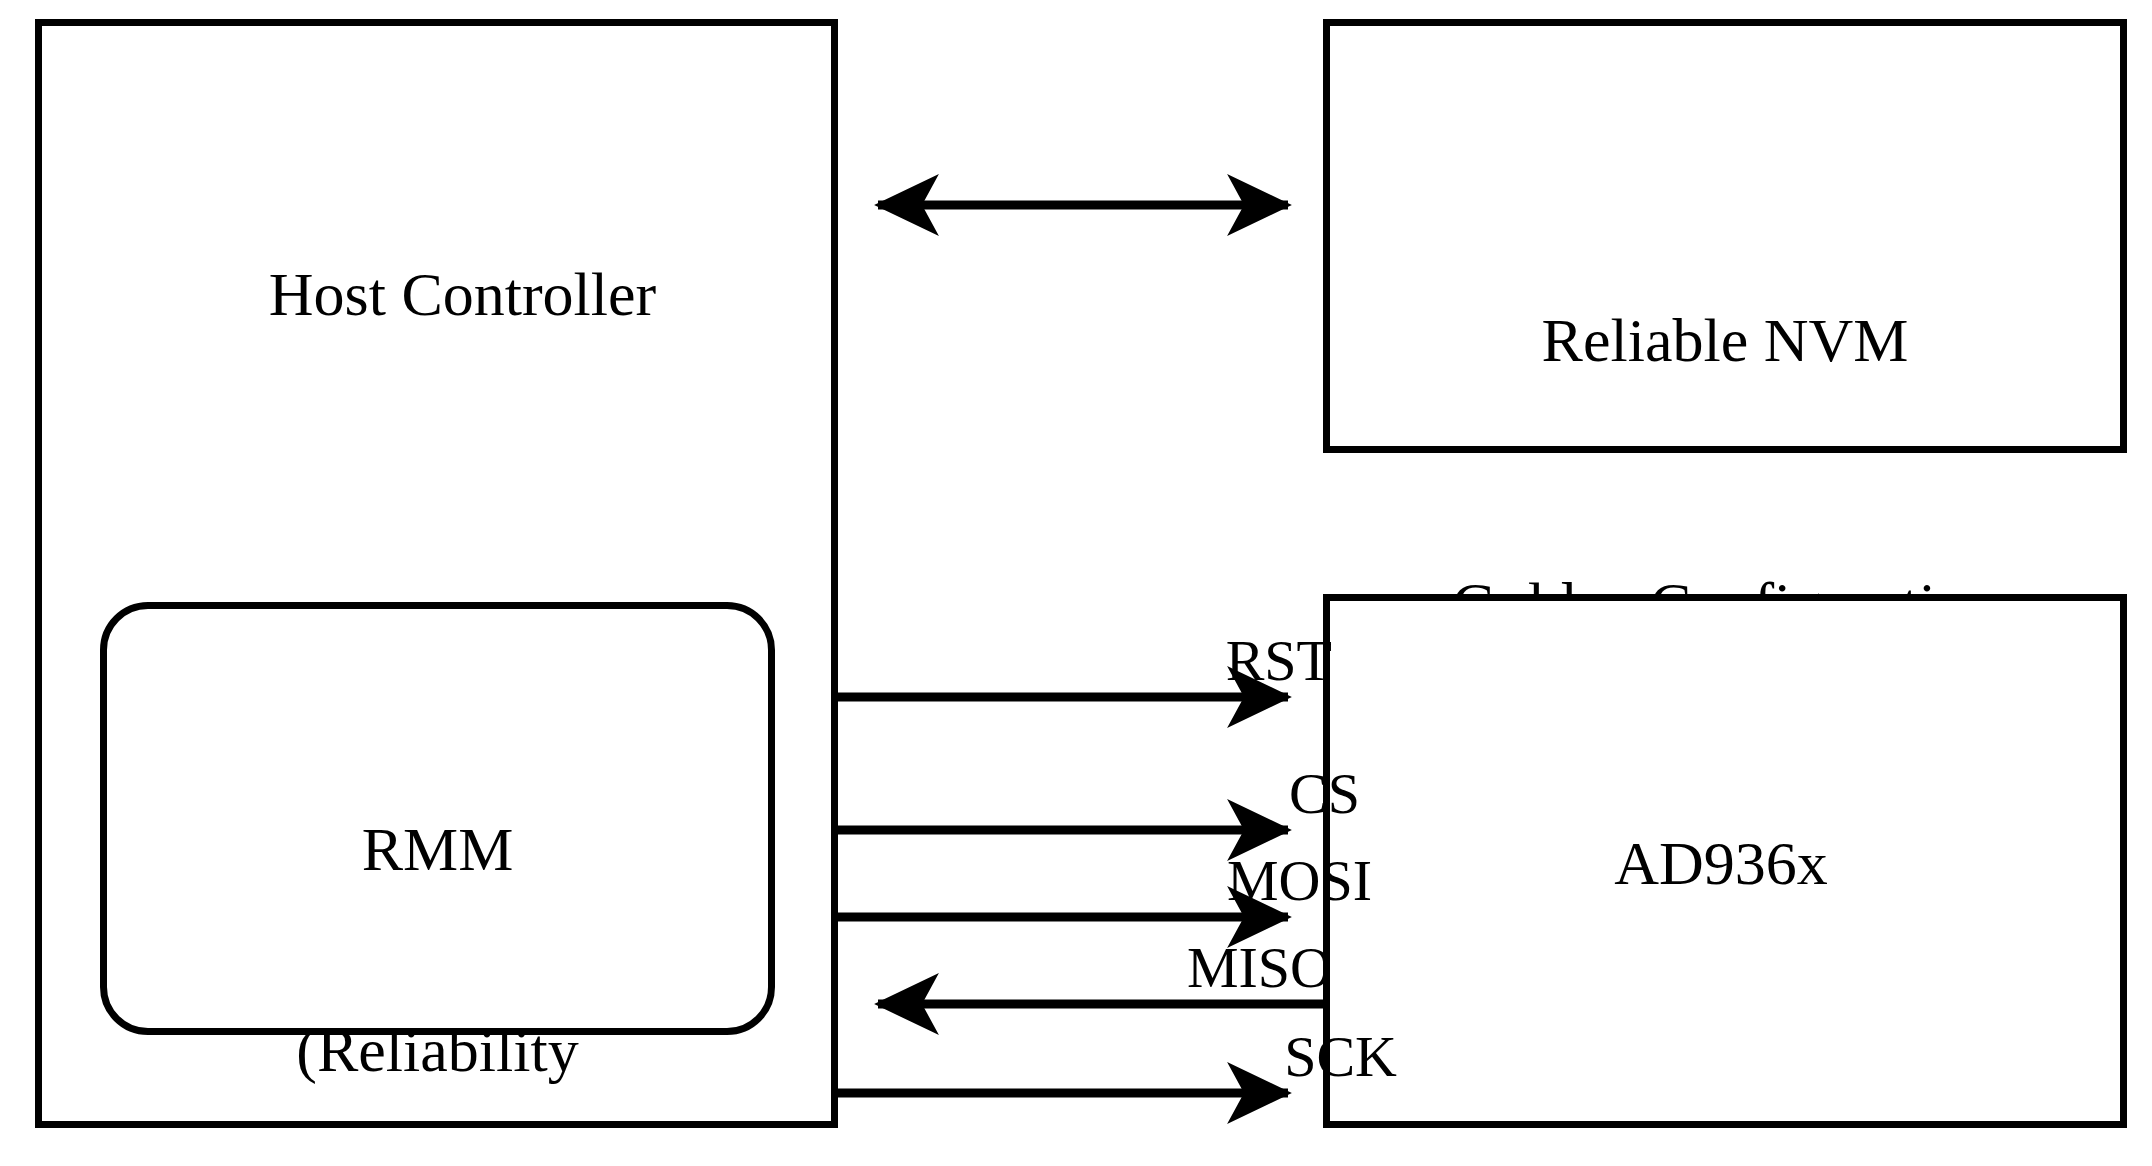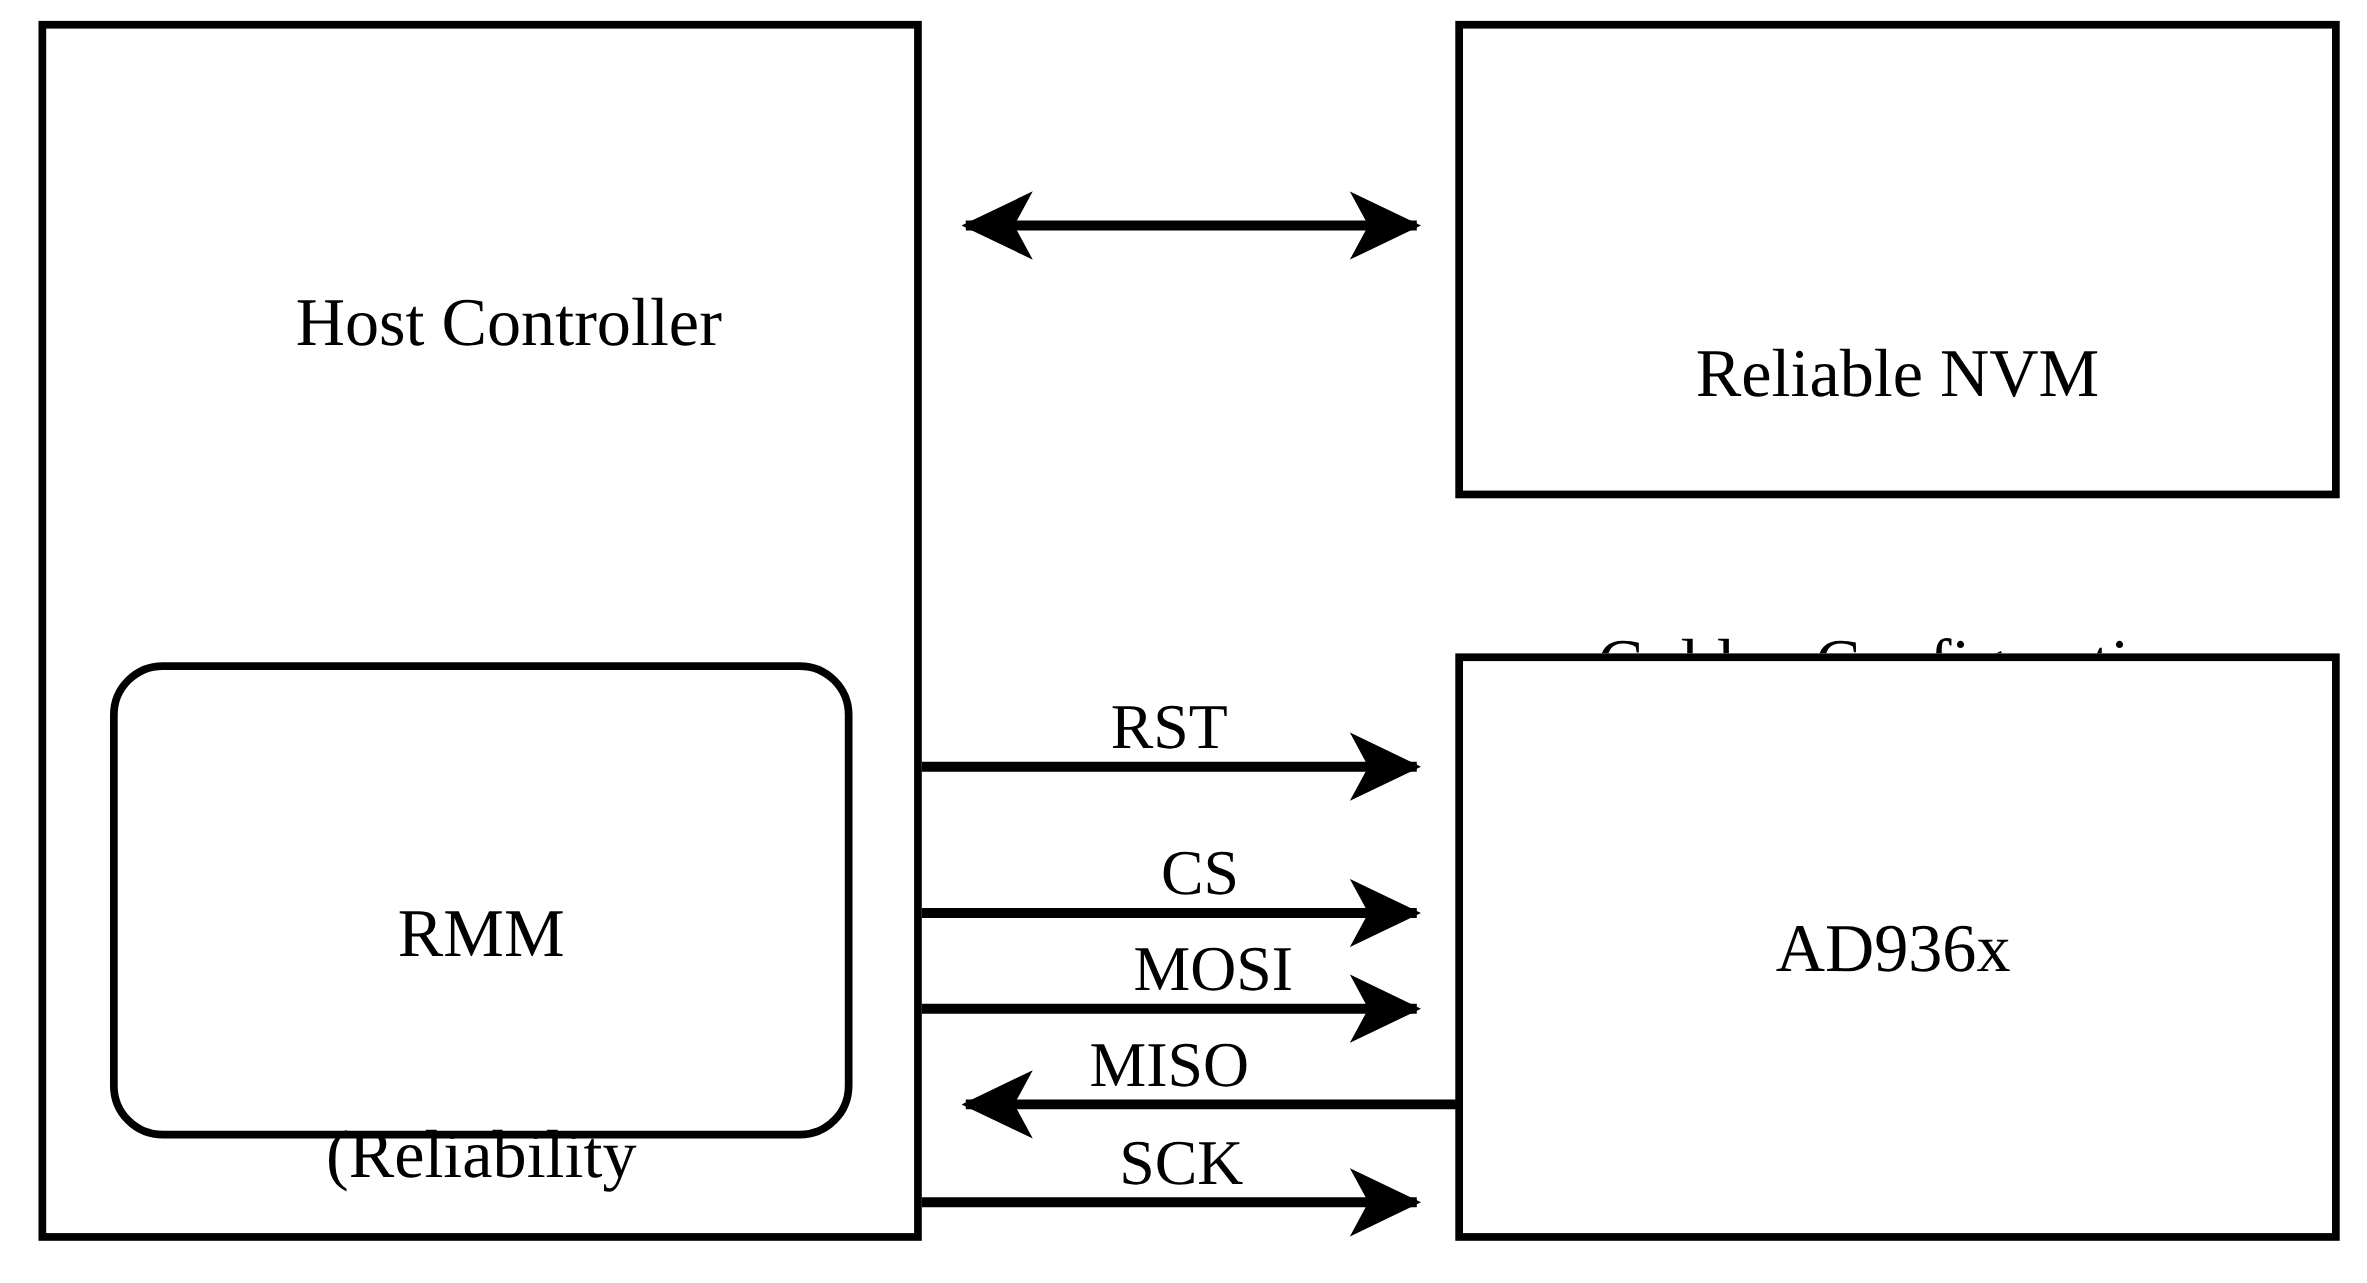--- a/index.html
+++ b/index.html
@@ -89,26 +89,27 @@
   .edge-svg {
     position: absolute;
     left: 0;
     top: 0;
     width: 2152px;
     height: 1166px;
     pointer-events: none;
   }
   .signal-label {
     position: absolute;
-    text-align: center;
+    text-align: right;
     white-space: pre;
     font-size: 58px;
     line-height: 1;
     color: #000000;
     font-family: "Liberation Serif", "DejaVu Serif", serif;
+    margin-left: 44px;
   }
 </style>
 </head>
 <body>
 
 <div id="diagram-root">
 
   <div class="box" id="host-controller-box"></div>
   <div class="box-label" id="host-controller-label">Host Controller</div>
 
@@ -164,15 +165,15 @@
   </svg>
 
   <div class="signal-label" style="left:838px; top:632px; width:450px;">RST</div>
 
   <div class="signal-label" style="left:838px; top:765px; width:450px;padding-left:28px;">CS</div>
 
   <div class="signal-label" style="left:838px; top:852px; width:450px;padding-left:40px;">MOSI</div>
 
   <div class="signal-label" style="left:838px; top:939px; width:450px;">MISO</div>
 
-  <div class="signal-label" style="left:802px; top:1028px; width:450px;padding-left:47px;">SCK</div>
+  <div class="signal-label" style="left:856px; top:1028px; width:450px;padding-left:47px;">SCK</div>
 
 </div>
 
 </body></html>

